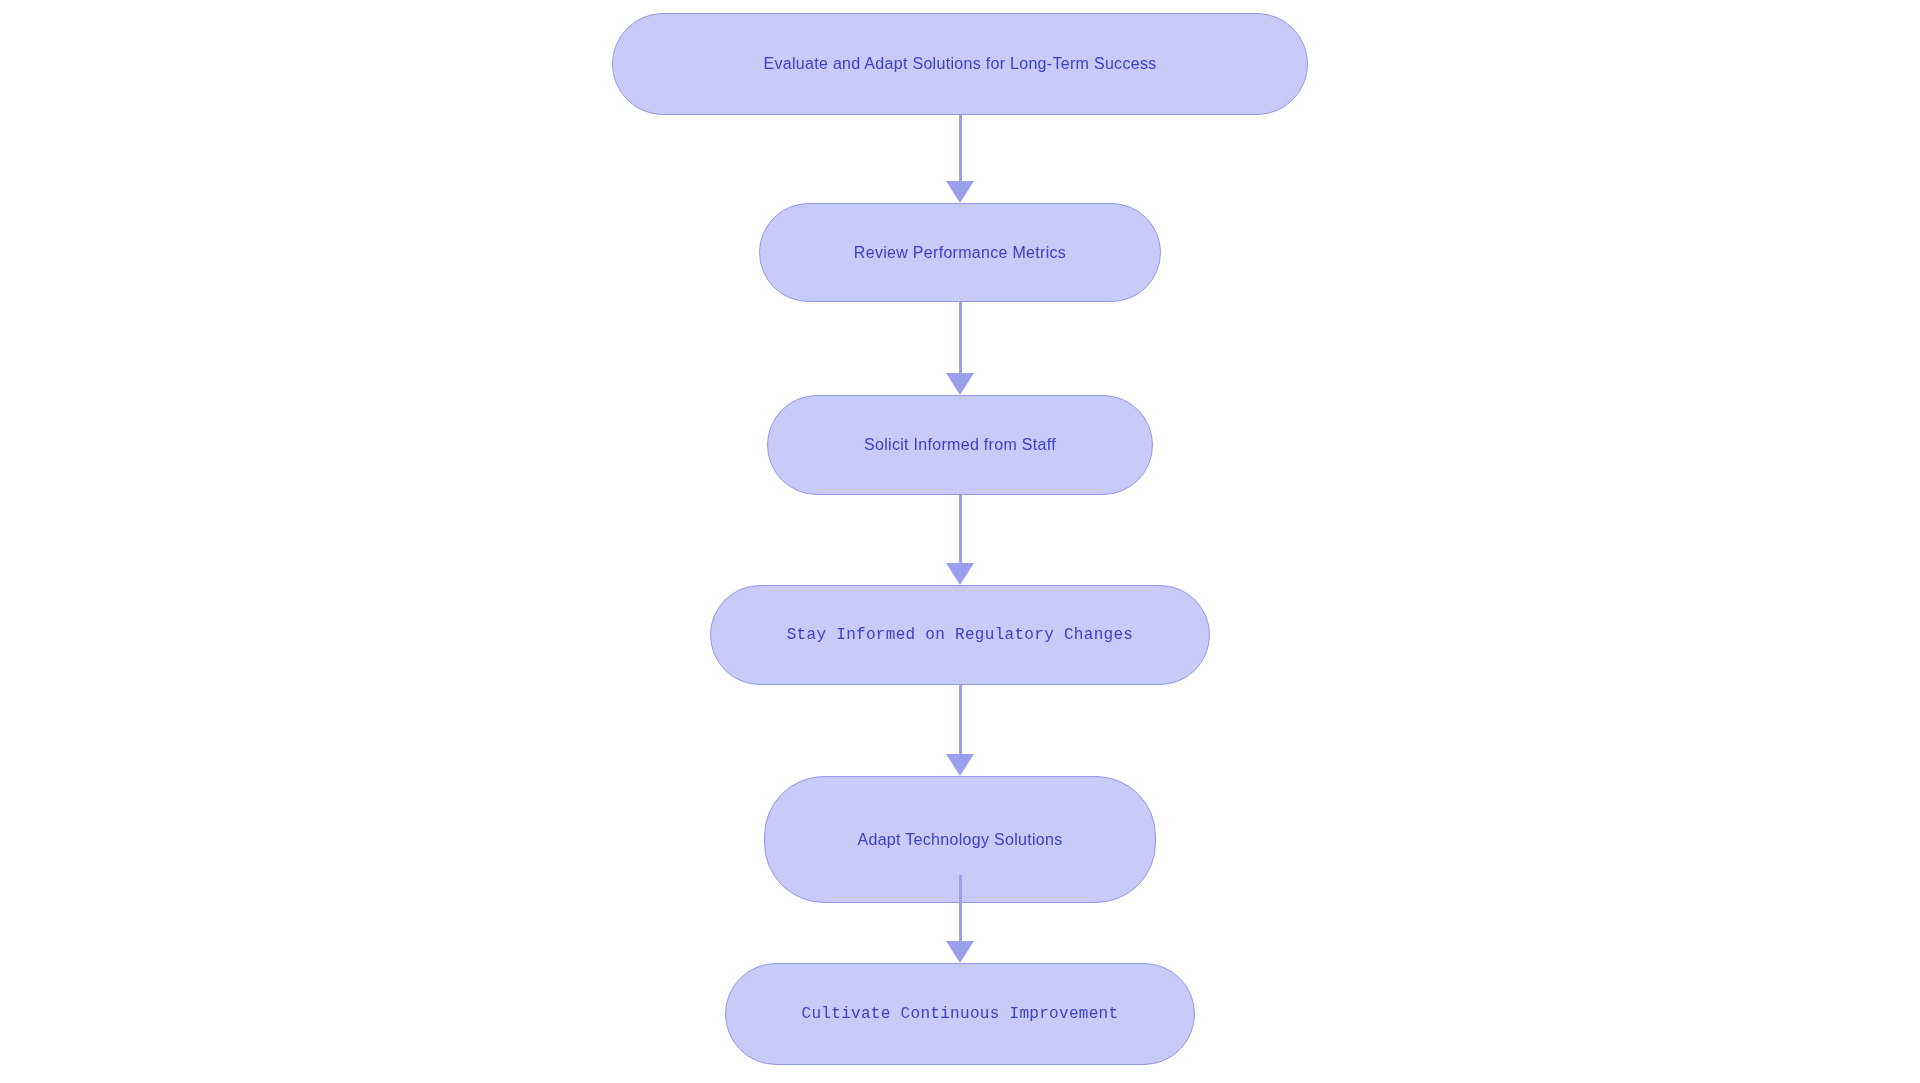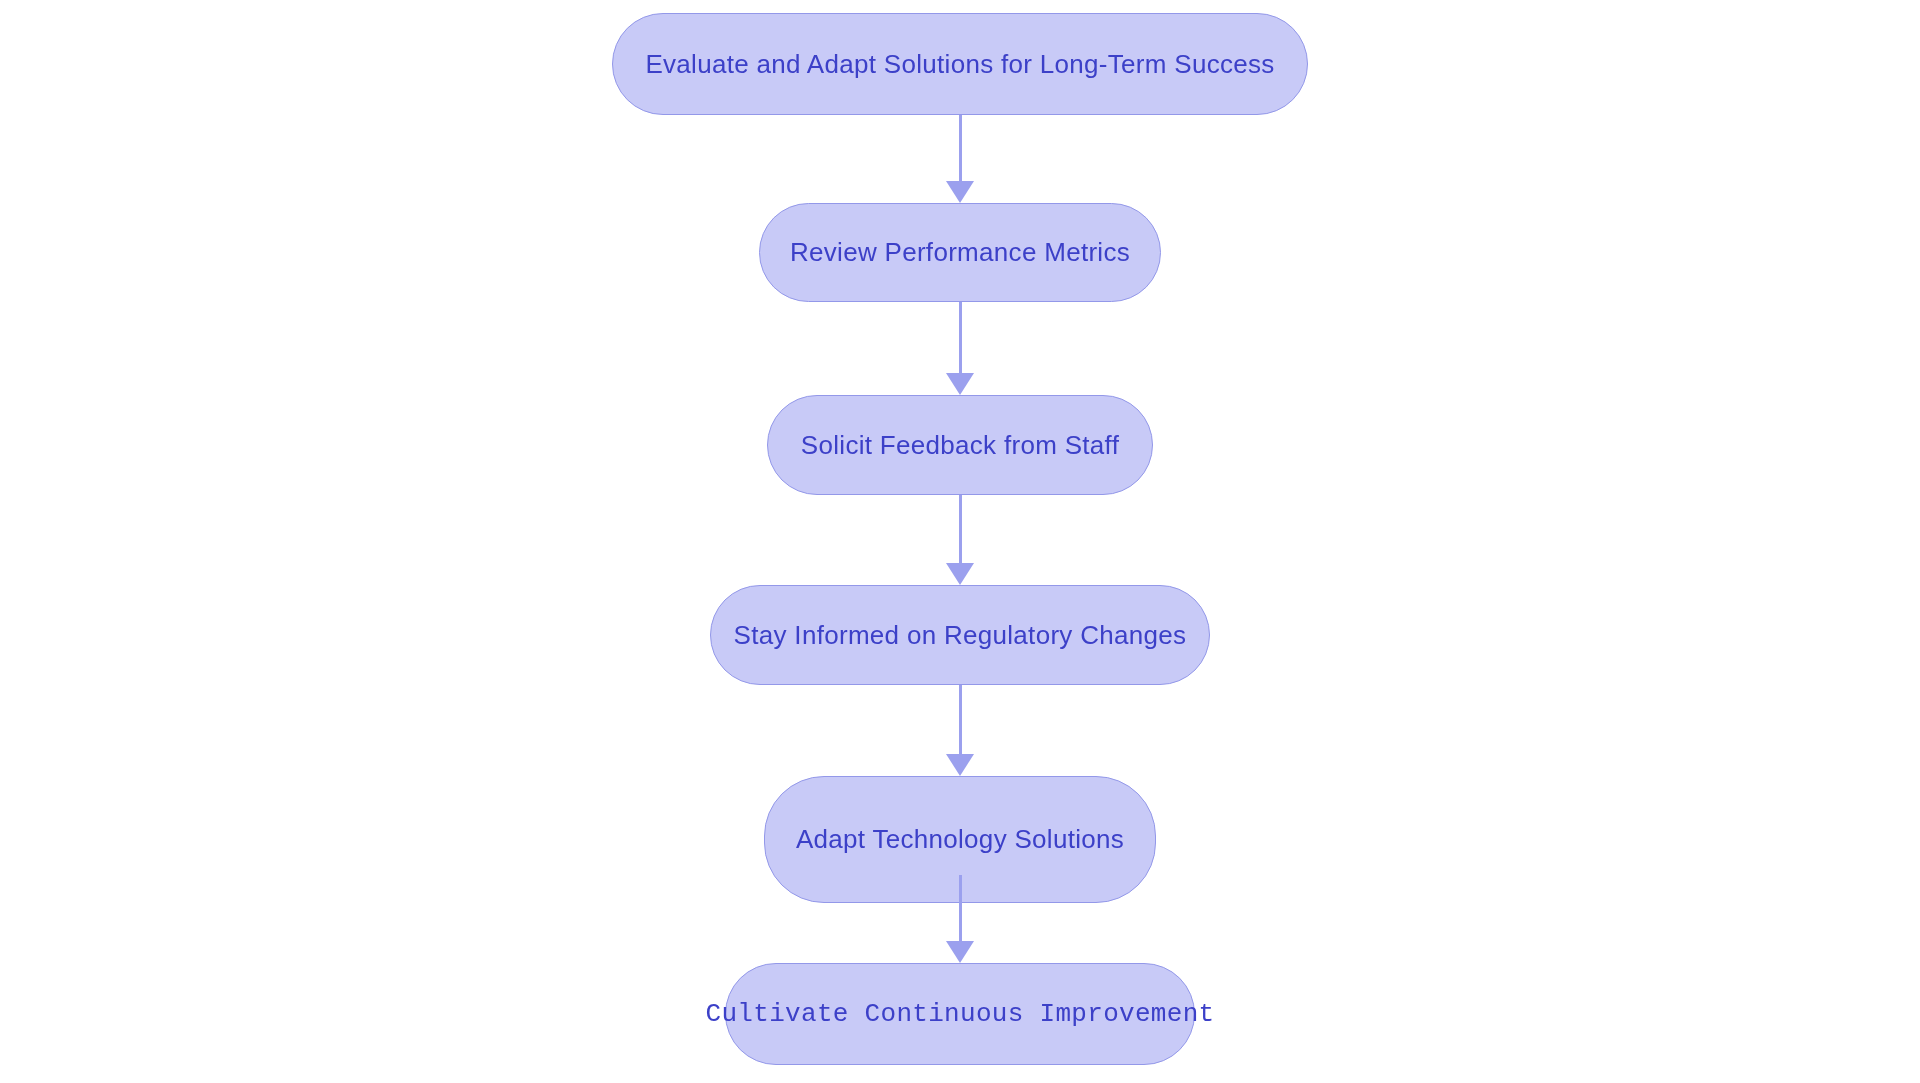--- a/index.html
+++ b/index.html
@@ -22,28 +22,28 @@
     box-sizing: border-box;
     background: var(--node-fill, #c8caf7);
     border: 1.5px solid var(--node-border, #9398e9);
     border-radius: 60px;
     display: flex;
     align-items: center;
     justify-content: center;
   }
   .node span {
     color: var(--node-text, #3c40c8);
-    font-size: 26px;
+    font-size: 16px;
     letter-spacing: 0.3px;
     white-space: nowrap;
   }
   .n1 { top: 13px;  width: 696px; height: 102px; }
   .n2 { top: 203px; width: 402px; height: 99px; text-align: center;  }
   .n3 { top: 395px; width: 386px; height: 100px; }
-  .n4 { top: 585px; width: 500px; height: 100px; }
+  .n4 { top: 585px; width: 500px; height: 100px; font-family: Liberation Mono, monospace; }
   .n5 { top: 776px; width: 392px; height: 127px;  }
   .n6 { top: 963px; width: 470px; height: 102px; font-family: Liberation Mono, monospace; }
 
   .arrow {
     position: absolute;
     left: 50%;
     transform: translateX(-50%);
     display: flex;
     flex-direction: column;
     align-items: center;
@@ -83,21 +83,21 @@
   <div class="node n2">
     <span>Review Performance Metrics</span>
   </div>
 
   <div class="arrow a2">
     <div class="shaft"></div>
     <div class="head"></div>
   </div>
 
   <div class="node n3">
-    <span>Solicit Feedback from Staff</span>
+    <span>Solicit Informed from Staff</span>
   </div>
 
   <div class="arrow a3">
     <div class="shaft"></div>
     <div class="head"></div>
   </div>
 
   <div class="node n4">
     <span>Stay Informed on Regulatory Changes</span>
   </div>

